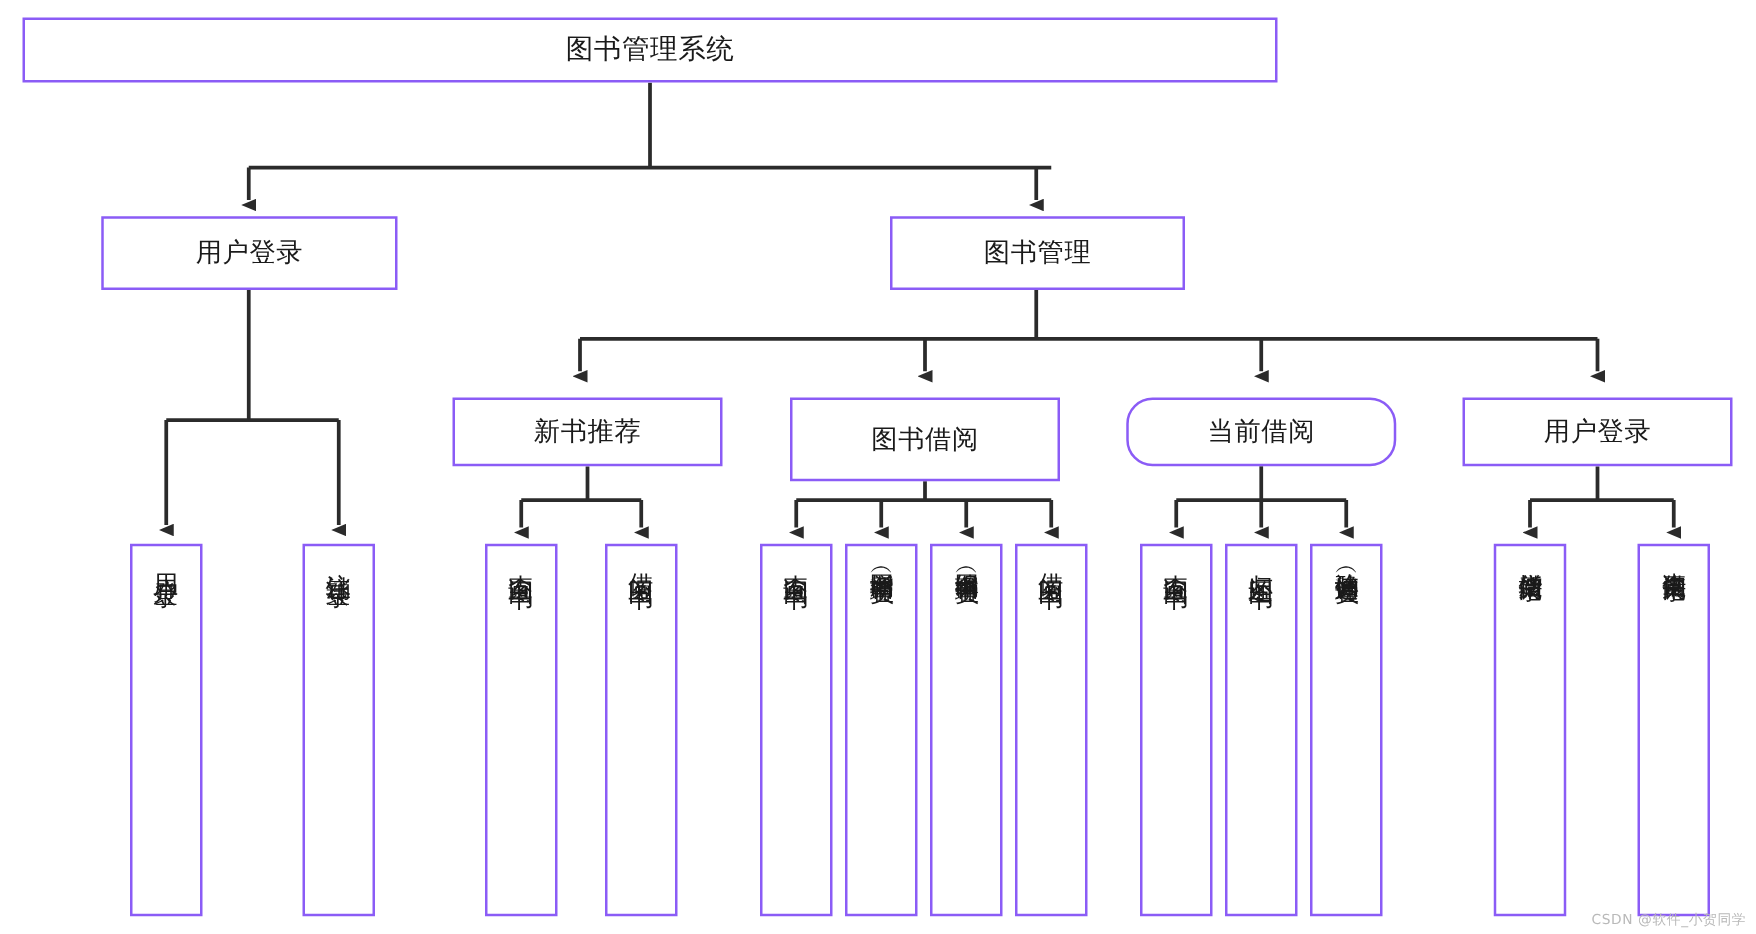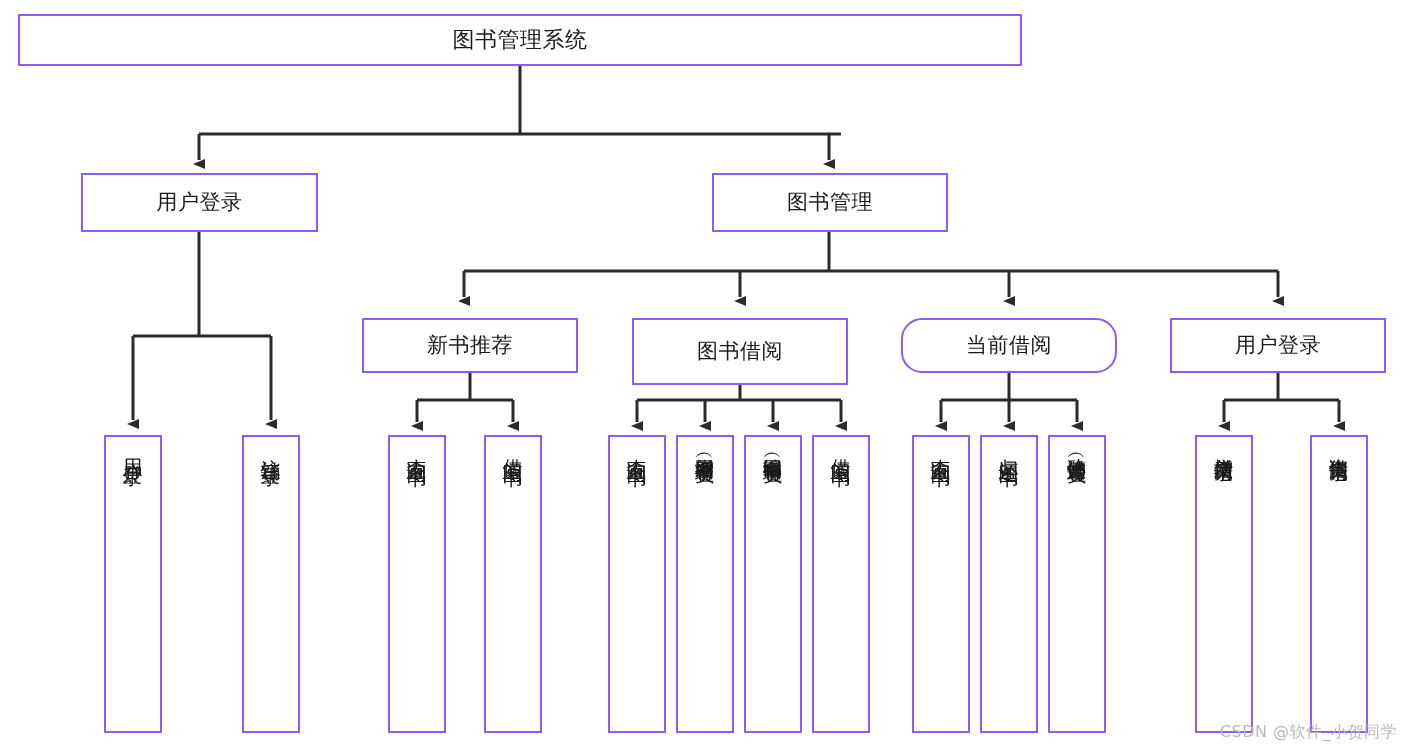--- a/index.html
+++ b/index.html
@@ -63,21 +63,21 @@
     white-space: nowrap;
   }
   .node.vert.tall-text .node-label {
     font-size: 19px;
     letter-spacing: 1px;
   }
   .watermark {
     position: absolute;
     right: 8px;
     bottom: 4px;
-    font-size: 16px;
+    font-size: 11px;
     color: #b9b9b9;
     white-space: nowrap;
     letter-spacing: 0.5px;
   }
 </style>
 </head>
 <body>
 
 <div id="canvas">
 

